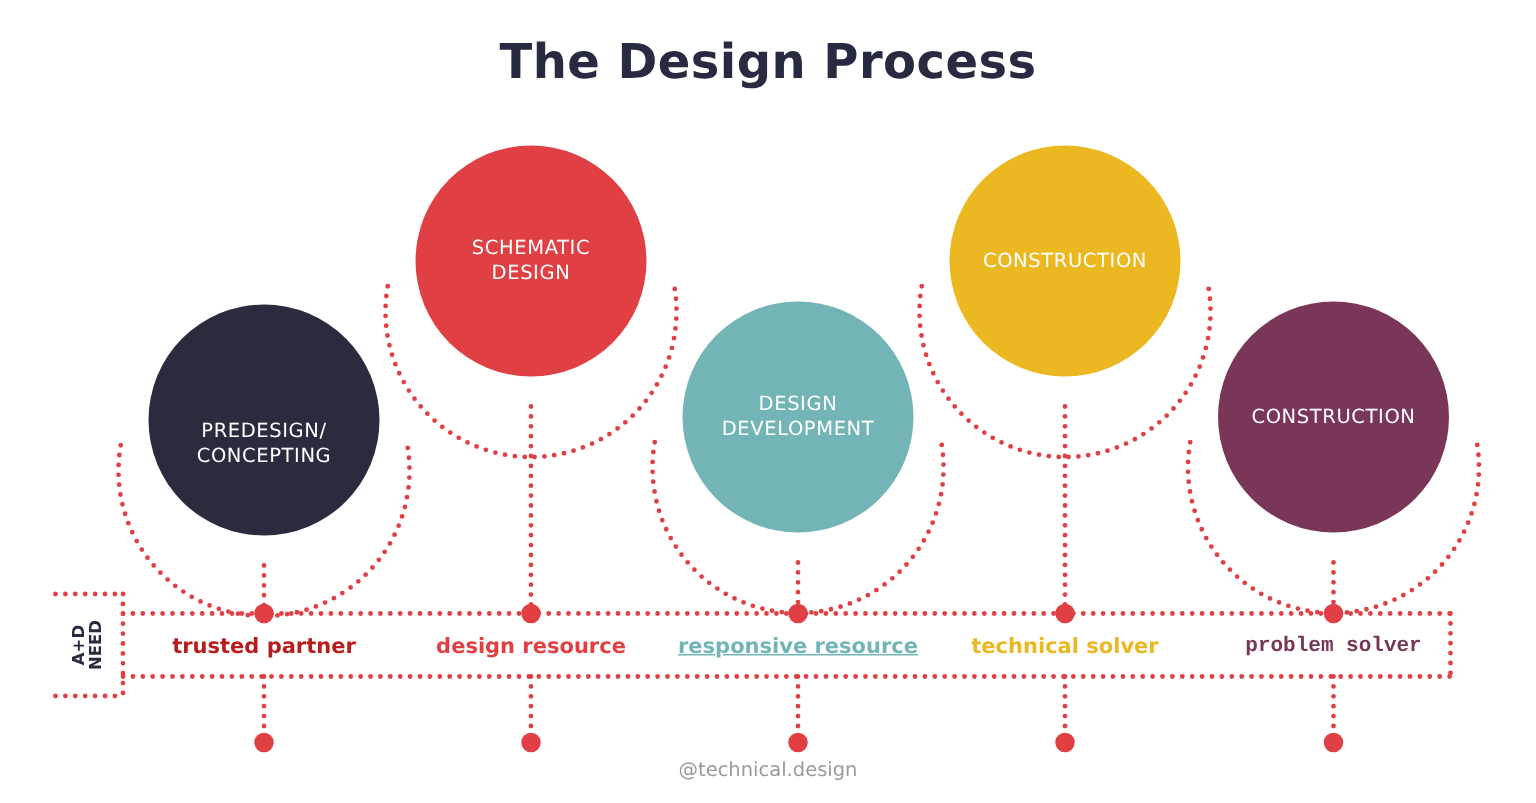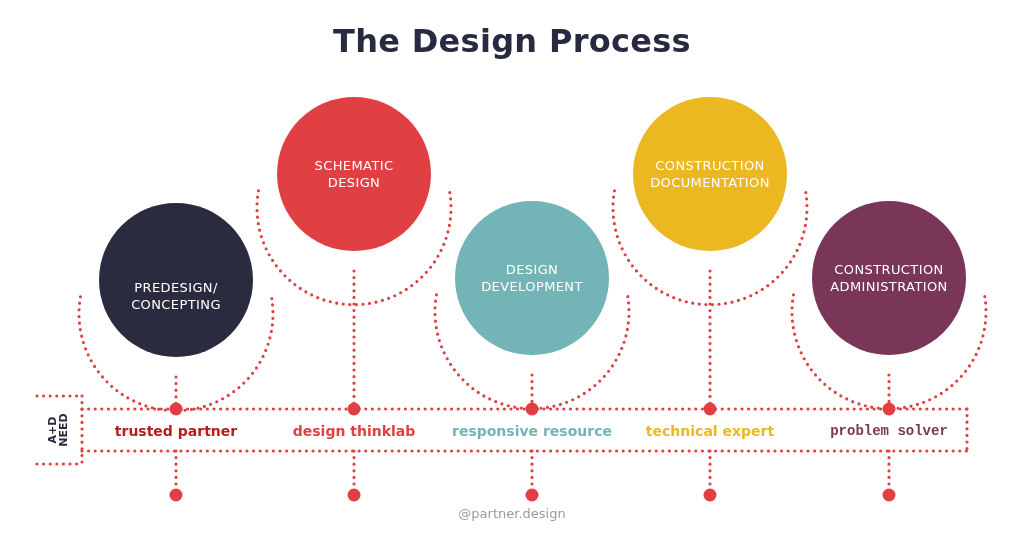--- a/index.html
+++ b/index.html
@@ -70,42 +70,40 @@
         <div>CONCEPTING</div>
       </div>
     </div>
     <div class="need-label" style="left: 86px; width: 180px; color: #b91c1c;">trusted partner</div>
     <div class="circle-label" style="left: 277px; top: 154px; height: 40px;">
       <div>
         <div>SCHEMATIC</div>
         <div>DESIGN</div>
       </div>
     </div>
-    <div class="need-label" style="left: 264px; width: 180px; color: rgb(224, 64, 67);">design thinklab</div>
+    <div class="need-label" style="left: 264px; width: 180px; color: rgb(224, 64, 67);">design resource</div>
     <div class="circle-label" style="left: 455px; top: 258px; height: 40px;">
       <div>
         <div>DESIGN</div>
         <div>DEVELOPMENT</div>
       </div>
     </div>
-    <div class="need-label" style="left: 442px; width: 180px; color: rgb(115, 181, 183);">responsive resource</div>
+    <div class="need-label" style="left: 442px; width: 180px; color: rgb(115, 181, 183); text-decoration: underline;">responsive resource</div>
     <div class="circle-label" style="left: 633px; top: 154px; height: 40px;">
       <div>
         <div>CONSTRUCTION</div>
-        <div>DOCUMENTATION</div>
       </div>
     </div>
-    <div class="need-label" style="left: 620px; width: 180px; color: rgb(235, 184, 34);">technical expert</div>
+    <div class="need-label" style="left: 620px; width: 180px; color: rgb(235, 184, 34);">technical solver</div>
     <div class="circle-label" style="left: 812px; top: 258px; height: 40px;">
       <div>
         <div>CONSTRUCTION</div>
-        <div>ADMINISTRATION</div>
       </div>
     </div>
     <div class="need-label" style="left: 799px; width: 180px; color: rgb(122, 54, 89); font-family: Liberation Mono, monospace;">problem solver</div>
   </div>
 
 <div class="ad-label">
   <div>A+D</div>
   <div>NEED</div>
 </div>
 
-<div class="credit">@partner.design</div>
+<div class="credit">@technical.design</div>
 
 </body></html>

